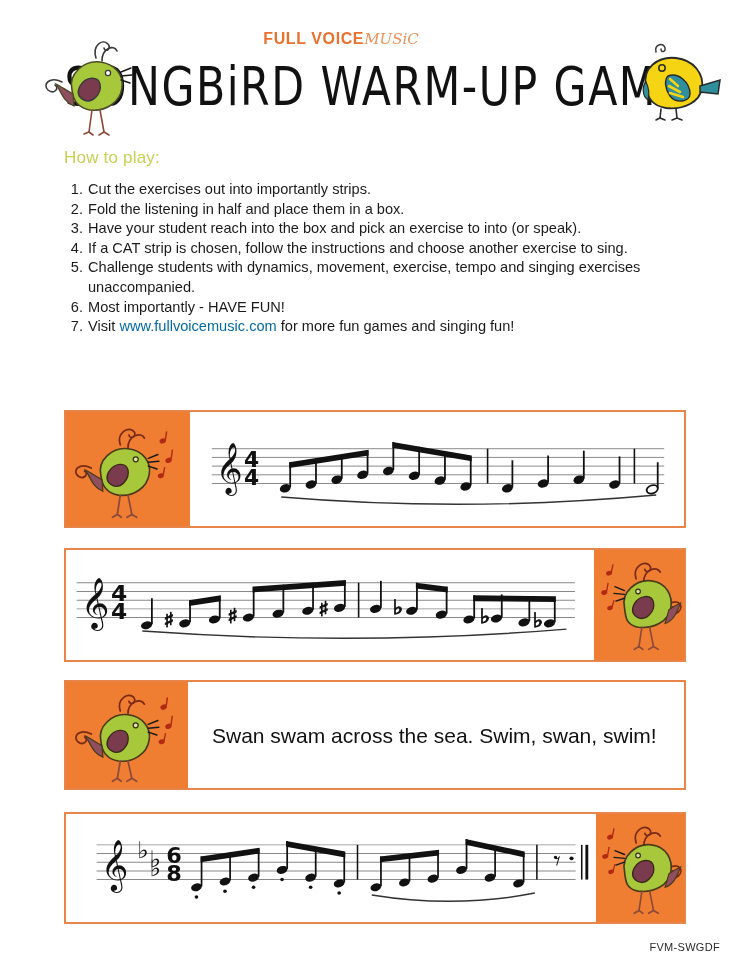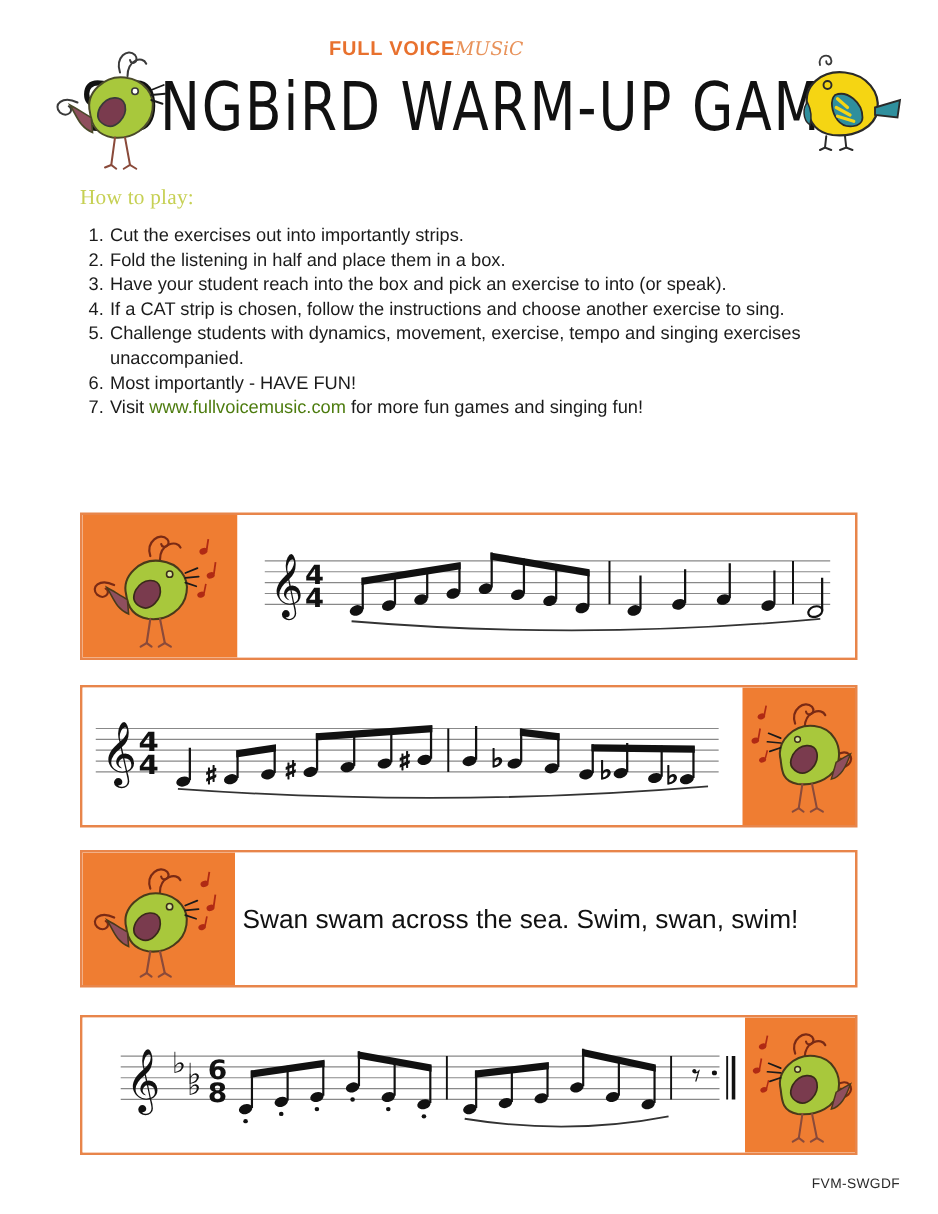--- a/index.html
+++ b/index.html
@@ -56,21 +56,20 @@
   .bird-right { position: absolute; left: 628px; top: 42px; width: 100px; height: 92px; }
 
   
   .howto-heading {
     position: absolute;
     left: 64px;
     top: 148px;
     font-size: 17px;
     color: #c6d053;
     letter-spacing: 0.2px;
-    font-family: Liberation Serif, serif;
   }
   .steps {
     position: absolute;
     left: 66px;
     top: 180px;
     width: 640px;
     font-size: 14.6px;
     color: #1b1b1b;
     line-height: 19.6px;
   }
@@ -80,21 +79,21 @@
     margin-bottom: 0px;
   }
   .step-num {
     width: 22px;
     flex: 0 0 22px;
     text-align: right;
     padding-right: 5px;
     box-sizing: border-box;
   }
   .step-text { flex: 1 1 auto; }
-  .link { color: #4d7c0f; }
+  .link { color: #0369a1; }
 
   
   .strip {
     position: absolute;
     border: 2px solid #e8854a;
     background: #ffffff;
     box-sizing: border-box;
     display: flex;
     align-items: stretch;
     overflow: hidden;
@@ -110,21 +109,21 @@
     position: relative;
     display: flex;
     align-items: center;
     justify-content: center;
   }
   .strip-text {
     font-size: 21px;
     line-height: 29px;
     color: #111;
     text-align: left;
-    padding-left: 6px;
+    padding-left: 24px;
     width: 100%;
     box-sizing: border-box;
   }
   .music-holder {
     width: 100%;
     height: 100%;
   }
   .music-holder svg { display: block; width: 100%; height: 100%; }
 
   .footer-code {

